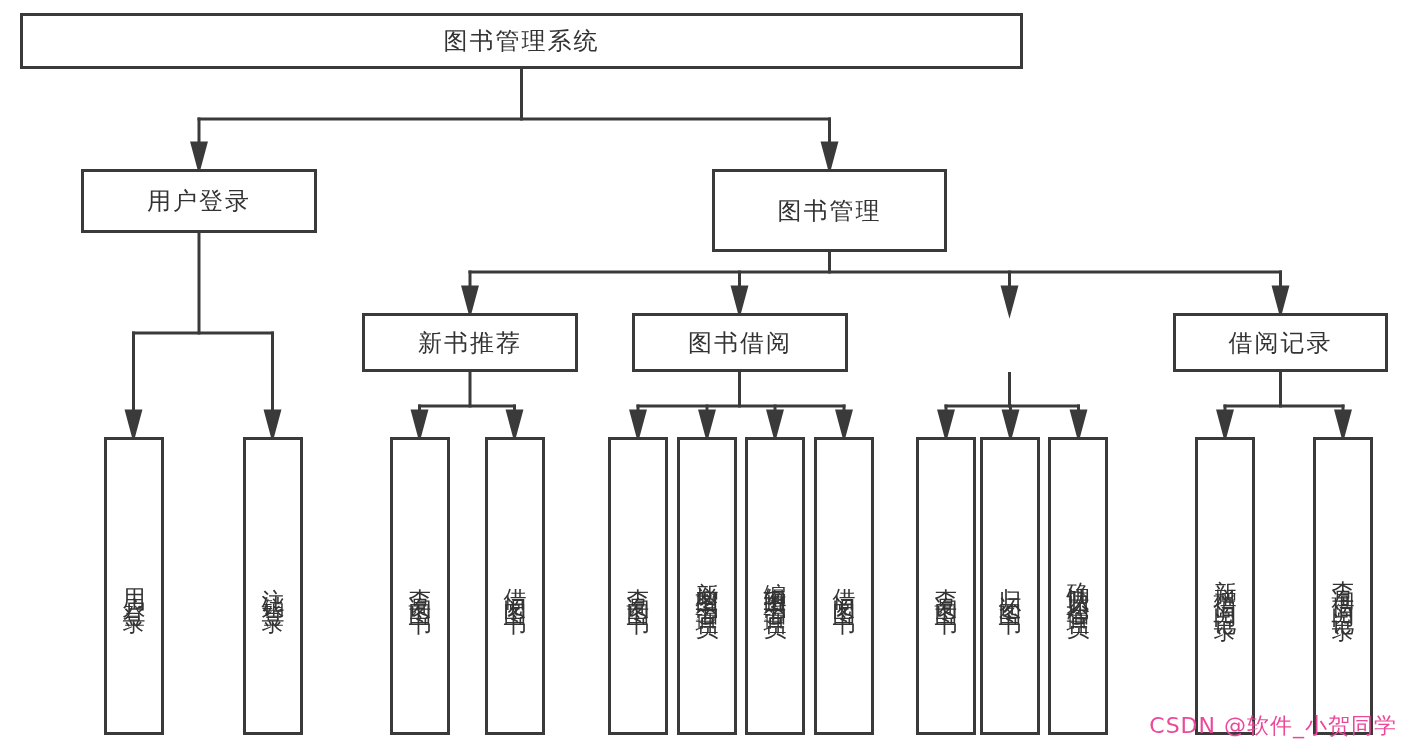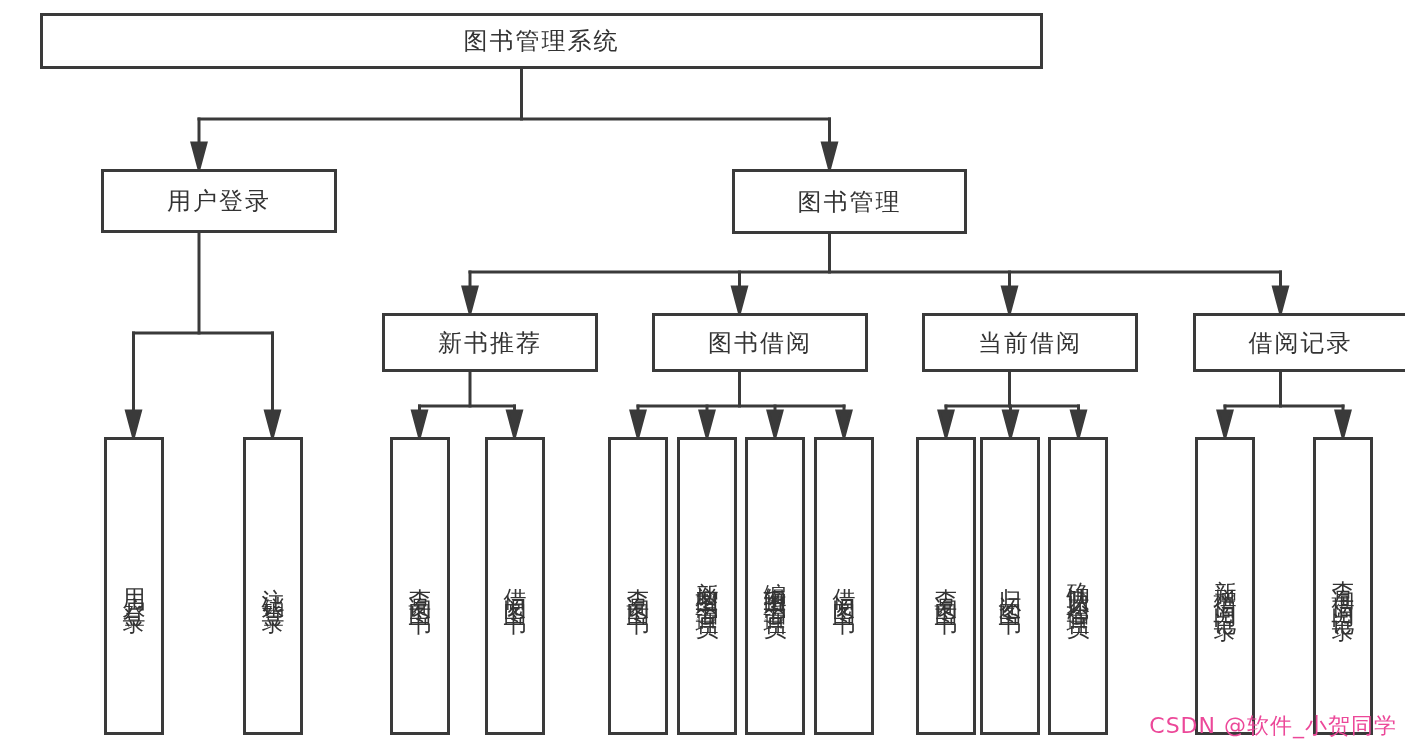--- a/index.html
+++ b/index.html
@@ -28,21 +28,20 @@
     box-sizing: border-box;
     border: 3px solid #3a3a3a;
     background: #ffffff;
     display: flex;
     align-items: center;
     justify-content: center;
     font-size: 24px;
     color: #333333;
     letter-spacing: 2px;
     white-space: nowrap;
-    margin-left: 20px;
   }
   .vbox {
     position: absolute;
     box-sizing: border-box;
     border: 3px solid #3a3a3a;
     background: #ffffff;
     width: 60px;
     top: 437px;
     height: 298px;
     display: flex;
@@ -130,25 +129,24 @@
       <line x1="1225" y1="404.5" x2="1225" y2="415"></line>
       <polygon points="1225,437 1218,411 1232,411"></polygon>
       <line x1="1343" y1="404.5" x2="1343" y2="415"></line>
       <polygon points="1343,437 1336,411 1350,411"></polygon>
     </g>
   </svg>
 
   <div class="box" style="left:20px; top:13px; width:1003px; height:56px;">图书管理系统</div>
 
   <div class="box" style="left:81px; top:169px; width:236px; height:64px;">用户登录</div>
-  <div class="box" style="left:712px; top:169px; width:235px; height:65px;">图书管理</div>
+  <div class="box" style="left:712px; top:169px; width:235px; height:83px;">图书管理</div>
 
   <div class="box" style="left:632px; top:313px; width:216px; height:59px;">图书借阅</div>
   <div class="box" style="left:362px; top:313px; width:216px; height:59px;">新书推荐</div>
-  <div class="box" style="left:902px; top:313px; width:216px; height:59px;">当前借阅</div>
   <div class="box" style="left:1173px; top:313px; width:215px; height:59px;">借阅记录</div>
 
   <div class="vbox" style="left:104px;">用户登录</div>
   <div class="vbox" style="left:243px;">注销登录</div>
 
   <div class="vbox" style="left:390px;">查询图书</div>
   <div class="vbox" style="left:485px;">借阅图书</div>
 
   <div class="vbox" style="left:608px;">查询图书</div>
   <div class="vbox" style="left:677px; letter-spacing:5px;">新增图书（管理员）</div>

